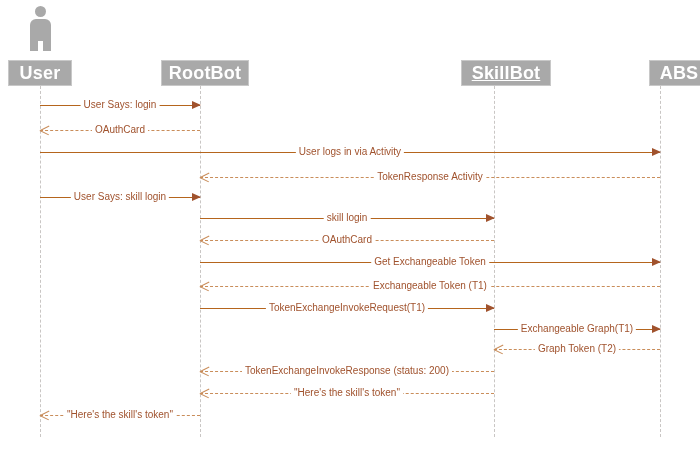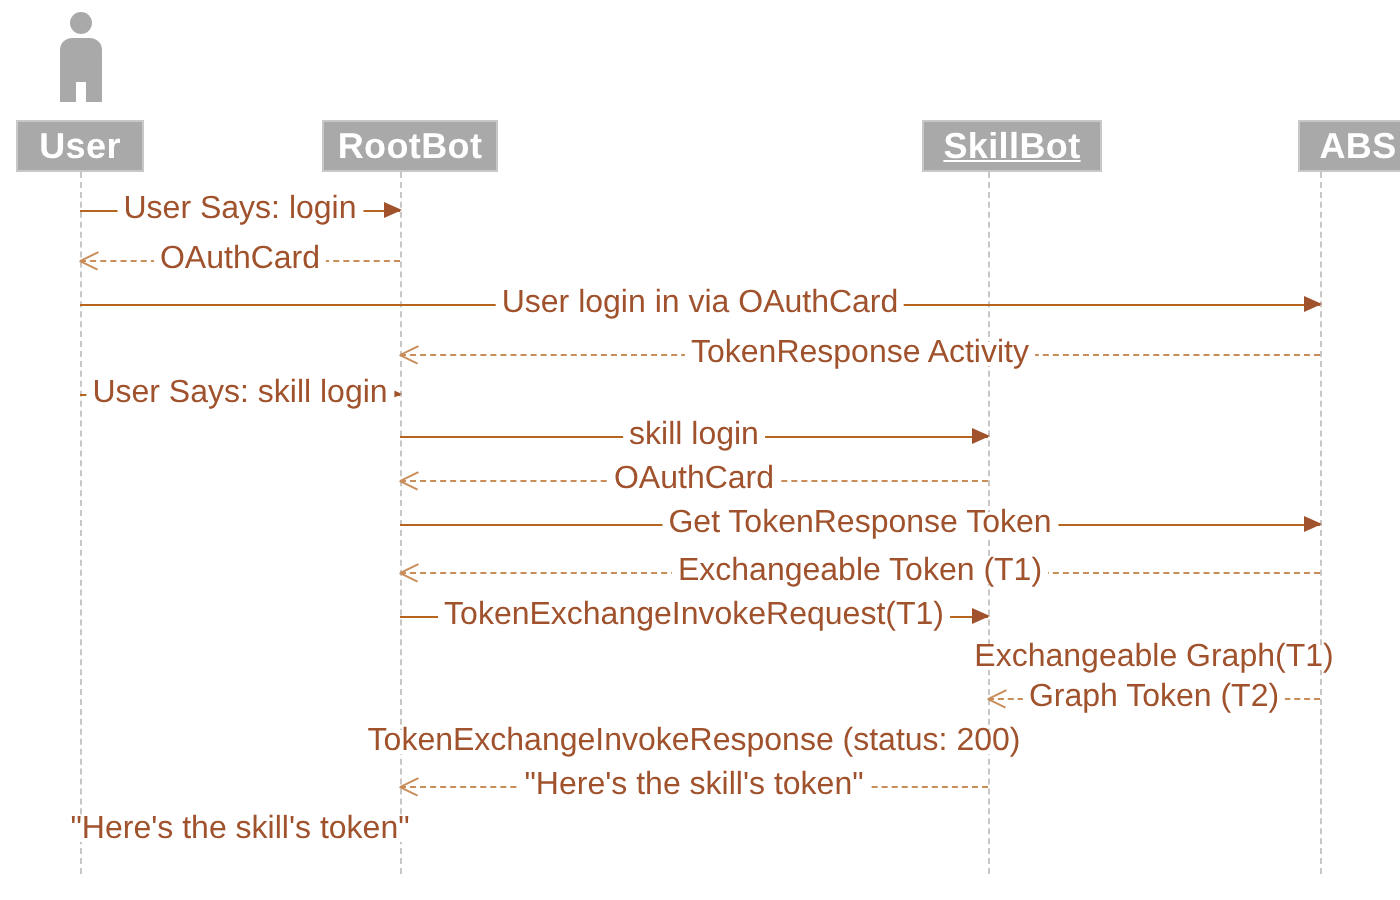--- a/index.html
+++ b/index.html
@@ -124,21 +124,21 @@
   .msg .head-open-l:before { transform: rotate(-26deg); }
   .msg .head-open-l:after  { transform: rotate(26deg); }
 
   .msg .label {
     position: absolute;
     left: 50%;
     top: 0;
     transform: translate(-50%, -50%);
     background: #ffffff;
     padding: 0 3px;
-    font-size: 16px;
+    font-size: 10px;
     color: #a0522d;
     white-space: nowrap;
     line-height: 12px;
   }
 </style>
 </head>
 <body>
 
 <div id="diagram">
 
@@ -168,21 +168,21 @@
         <div class="label">User Says: login</div>
       </div>
       <div class="msg dashed" style="left: 40px; width: 160px; top: 130px;">
         <div class="line"></div>
         <div class="head-open-l"></div>
         <div class="label">OAuthCard</div>
       </div>
       <div class="msg" style="left: 40px; width: 620px; top: 152px;">
         <div class="line"></div>
         <div class="head-solid-r"></div>
-        <div class="label">User login in via OAuthCard</div>
+        <div class="label">User logs in via Activity</div>
       </div>
       <div class="msg dashed" style="left: 200px; width: 460px; top: 177px;">
         <div class="line"></div>
         <div class="head-open-l"></div>
         <div class="label">TokenResponse Activity</div>
       </div>
       <div class="msg" style="left: 40px; width: 160px; top: 197px;">
         <div class="line"></div>
         <div class="head-solid-r"></div>
         <div class="label">User Says: skill login</div>
@@ -193,21 +193,21 @@
         <div class="label">skill login</div>
       </div>
       <div class="msg dashed" style="left: 200px; width: 294px; top: 240px;">
         <div class="line"></div>
         <div class="head-open-l"></div>
         <div class="label">OAuthCard</div>
       </div>
       <div class="msg" style="left: 200px; width: 460px; top: 262px;">
         <div class="line"></div>
         <div class="head-solid-r"></div>
-        <div class="label">Get TokenResponse Token</div>
+        <div class="label">Get Exchangeable Token</div>
       </div>
       <div class="msg dashed" style="left: 200px; width: 460px; top: 286px;">
         <div class="line"></div>
         <div class="head-open-l"></div>
         <div class="label">Exchangeable Token (T1)</div>
       </div>
       <div class="msg" style="left: 200px; width: 294px; top: 308px;">
         <div class="line"></div>
         <div class="head-solid-r"></div>
         <div class="label">TokenExchangeInvokeRequest(T1)</div>

